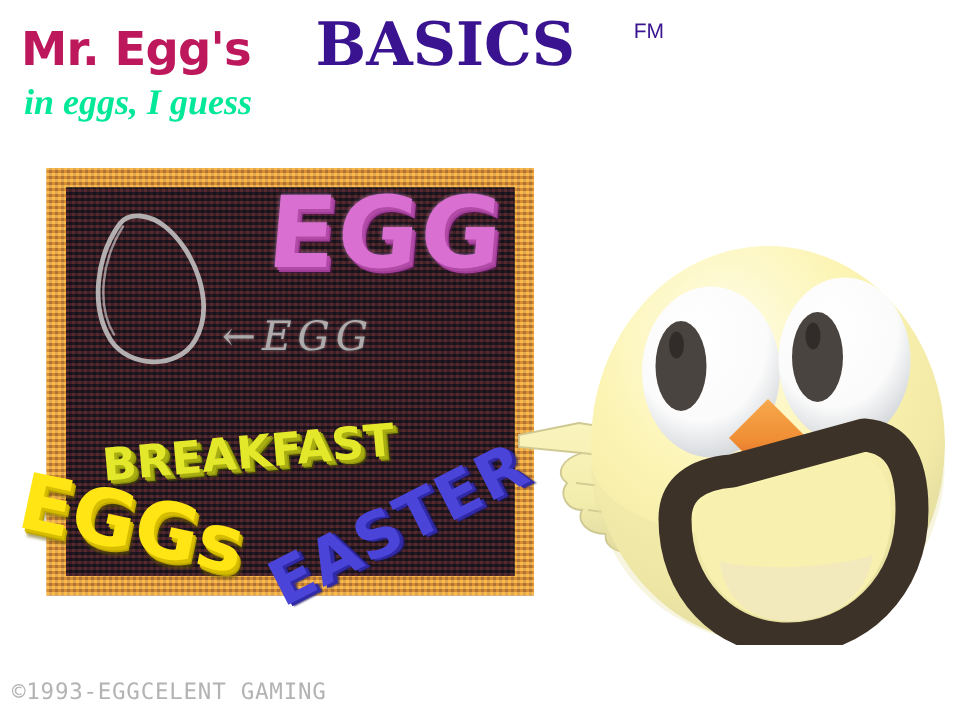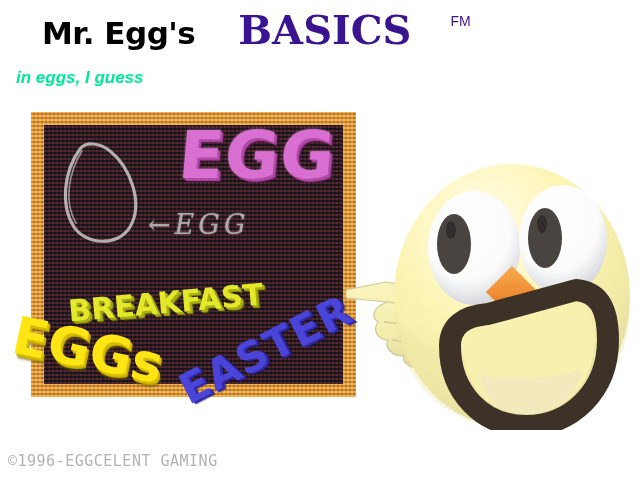--- a/index.html
+++ b/index.html
@@ -30,24 +30,23 @@
   #title-main {
     position: absolute;
     left: 14px;
     top: 6px;
     white-space: nowrap;
   }
   .title-mr {
     font-family: "DejaVu Sans", sans-serif;
     font-size: 31px;
     font-weight: bold;
-    color: #000000;
+    color: #be185d;
     letter-spacing: -0.5px;
     vertical-align: baseline;
-    margin-left: 28px;
   }
   .title-basics {
     font-family: "DejaVu Serif", serif;
     font-size: 40px;
     font-weight: bold;
     color: #3a1490;
     letter-spacing: 0px;
     vertical-align: baseline;
     margin-left: 43px;
   }
@@ -58,25 +57,25 @@
     color: #3a1490;
     vertical-align: super;
     position: relative;
     top: -12px;
     letter-spacing: 0px;
     margin-left: 39px;
   }
   #title-sub {
     position: absolute;
     left: 16px;
-    top: 68px;
-    font-family: Liberation Sans, sans-serif;
+    top: 56px;
+    font-family: Liberation Serif, serif;
     font-style: italic;
     font-weight: bold;
-    font-size: 17px;
+    font-size: 24px;
     color: #00e898;
     white-space: nowrap;
   }
 
   
   #blackboard {
     position: absolute;
     left: 31px;
     top: 112px;
     width: 325px;
@@ -319,15 +318,15 @@
                  C 160 284, 134 256, 134 218
                  C 134 202, 146 196, 164 195
                  Z" fill="#f7f0ae"></path>
         <path d="M 150 244 C 170 250, 222 250, 252 240
                  C 248 268, 224 284, 196 284
                  C 170 284, 152 268, 150 244 Z" fill="#f1e9c0" opacity="0.85"></path>
       </g>
     </svg>
   </div>
 
-  <div id="copyright">©1996-EGGCELENT GAMING</div>
+  <div id="copyright">©1993-EGGCELENT GAMING</div>
 
 </div>
 
 </body></html>

